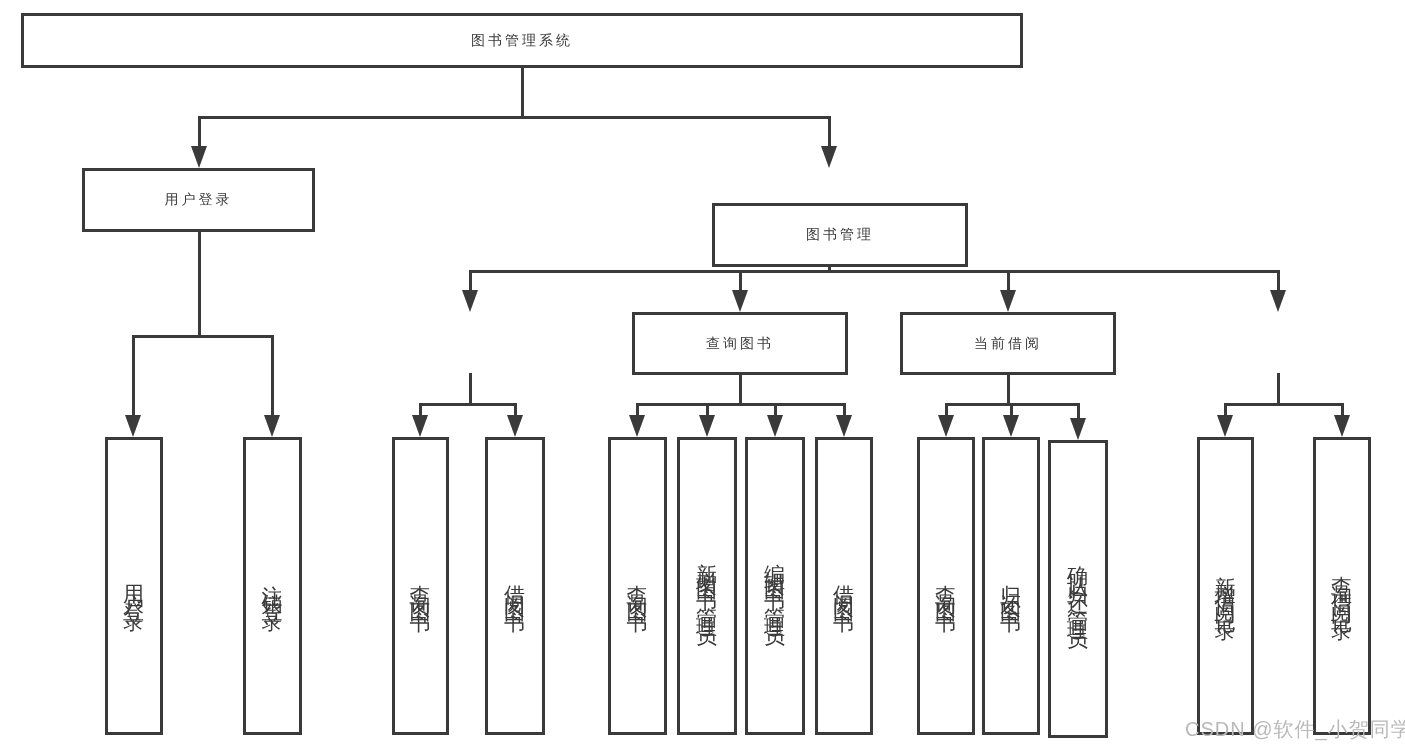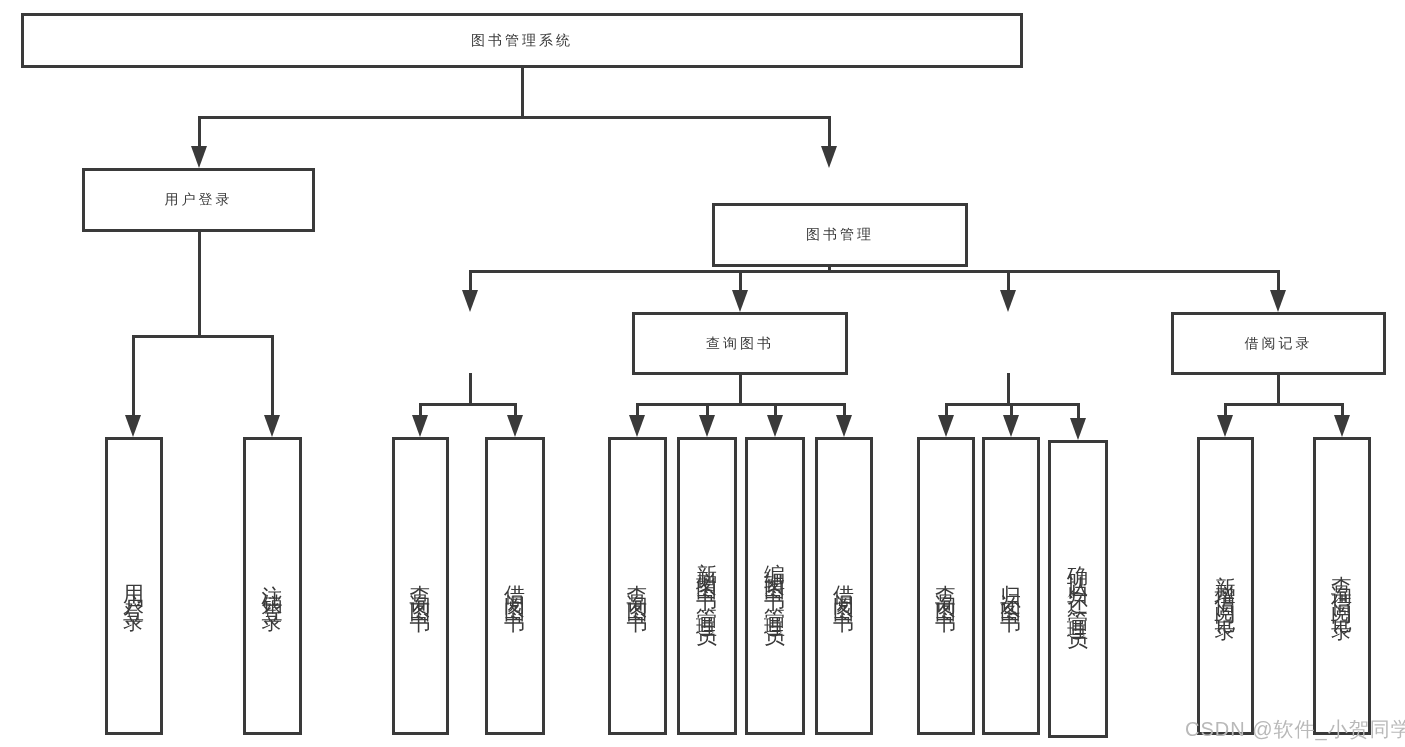--- a/index.html
+++ b/index.html
@@ -40,24 +40,24 @@
 
   <div class="node hnode" style="left:712px;top:170px;width:256px;height:64px;margin-top:33px;">
     <span>图书管理</span>
   </div>
 
 
   <div class="node hnode" style="left:632px;top:312px;width:216px;height:63px;">
     <span>查询图书</span>
   </div>
 
+  <div class="node hnode" style="left:900px;top:312px;width:216px;height:63px;">
+    <span>当前借阅</span>
+  </div>
 
-  <div class="node hnode" style="left:1171px;top:312px;width:215px;height:63px;">
-    <span>借阅记录</span>
-  </div>
 
   <div class="node vnode" style="left:105px;top:437px;width:58px;height:298px;">
     <span>用户登录</span>
   </div>
   <div class="node vnode" style="left:243px;top:437px;width:59px;height:298px;">
     <span>注销登录</span>
   </div>
 
   <div class="node vnode" style="left:392px;top:437px;width:57px;height:298px;">
     <span>查询图书</span>

